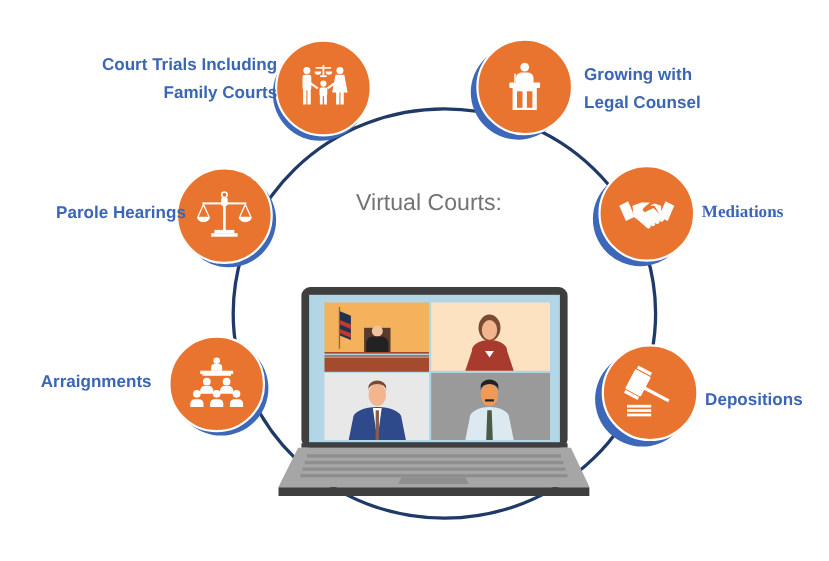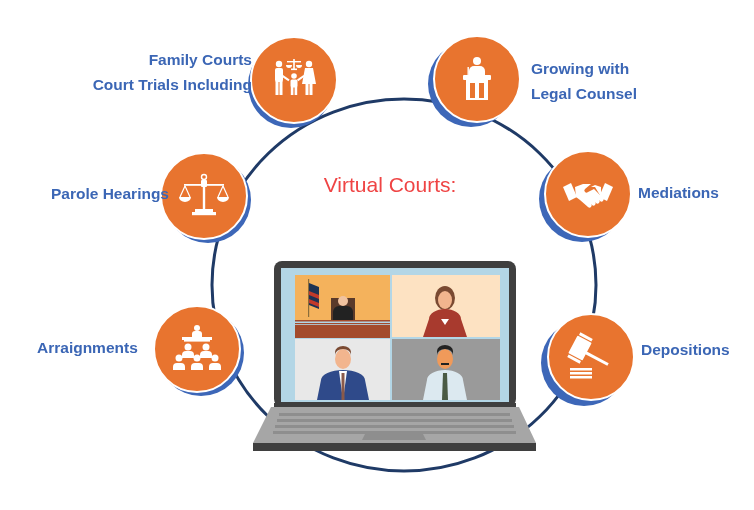--- a/index.html
+++ b/index.html
@@ -4,21 +4,21 @@
 <style>
   html, body { margin:0; padding:0; background:#ffffff; }
   body { width:754px; height:510px; position:relative; overflow:hidden; font-family:"Liberation Sans", "DejaVu Sans", sans-serif; }
   .ring { position:absolute; left:0; top:0; }
   .node { position:absolute; width:86px; height:86px; }
   .node .shadow { position:absolute; border-radius:50%; width:86px; height:86px; background:#3d67b8; }
   .node .disc { position:absolute; left:0; top:0; width:84px; height:84px; border-radius:50%; background:#e8742f; border:2px solid #ffffff; display:flex; align-items:center; justify-content:center; }
   .node .disc svg { width:54px; height:54px; }
   .label { position:absolute; color:#3b66b5; font-weight:bold; font-size:15.5px; line-height:25px; white-space:nowrap; }
   .label.right-align { text-align:right; }
-  .title { position:absolute; left:290px; top:170px; width:200px; text-align:center; color:#ef4444; font-size:21px; line-height:30px; }
+  .title { position:absolute; left:290px; top:170px; width:200px; text-align:center; color:#737373; font-size:21px; line-height:30px; }
   .laptop { position:absolute; left:253px; top:261px; width:283px; height:190px; }
 </style>
 </head>
 <body>
 
 <svg class="ring" width="754" height="510" viewBox="0 0 754 510">
   <ellipse cx="404" cy="285" rx="192" ry="186" fill="none" stroke="#1f3a66" stroke-width="3"></ellipse>
 </svg>
 
 <div class="title">
@@ -45,22 +45,22 @@
       <rect x="30" y="26.5" width="8" height="2" transform="rotate(-35 30 26.5)"></rect>
       <rect x="26.2" y="6" width="1.6" height="10"></rect>
       <rect x="20" y="8" width="14" height="1.4"></rect>
       <path d="M19 12 a3 3 0 0 0 6 0 z"></path>
       <path d="M29 12 a3 3 0 0 0 6 0 z"></path>
       <rect x="24" y="15.5" width="6" height="1.6"></rect>
     </svg>
   </div>
 </div>
 <div class="label right-align" style="right:502px; top:47px;">
+  <div>Court Trials Including</div>
   <div>Family Courts</div>
-  <div>Court Trials Including</div>
 </div>
 
 <div class="node" style="left:433px; top:35px;">
   <div class="shadow" style="left:-5px; top:6px;"></div>
   <div class="disc">
     <svg viewBox="0 0 54 54" fill="#fff">
       <circle cx="27" cy="9" r="4"></circle>
       <path d="M19 24 v-5 a5 5 0 0 1 5 -5 h6 a5 5 0 0 1 5 5 v5 z"></path>
       <rect x="17.5" y="15" width="1.4" height="8"></rect>
       <rect x="13" y="23" width="28" height="5" rx="1"></rect>
@@ -100,21 +100,21 @@
   <div class="shadow" style="left:-5px; top:6px;"></div>
   <div class="disc">
     <svg viewBox="0 0 54 54" fill="#fff">
       <path d="M2 20 l8 -4 l6 14 l-8 4 z"></path>
       <path d="M52 20 l-8 -4 l-6 14 l8 4 z"></path>
       <path d="M14 20 l8 -3 h8 l-6 5 a2 2 0 0 0 3 3 l6 -3 l9 9 a2 2 0 0 1 -3 3 l-1 -1 a2 2 0 0 1 -3 3 l-1 -1 a2 2 0 0 1 -3 3 l-1 -1 a2 2 0 0 1 -3 3 l-8 -7 l-4 -3 z"></path>
       <path d="M40 20 l-6 -2 l-4 2 l4 0 l6 10 z"></path>
     </svg>
   </div>
 </div>
-<div class="label" style="left:638px; top:180px;">
+<div class="label" style="left:638px; top:180px;font-family:Liberation Serif, serif;">
   <div>Mediations</div>
 </div>
 
 <div class="node" style="left:153px; top:305px;">
   <div class="shadow" style="left:5px; top:5px;"></div>
   <div class="disc">
     <svg viewBox="0 0 54 54" fill="#fff">
       <circle cx="27" cy="6" r="3"></circle>
       <path d="M22 15 v-3 a3 3 0 0 1 3 -3 h4 a3 3 0 0 1 3 3 v3 z"></path>
       <rect x="12" y="15" width="30" height="3"></rect>
@@ -145,21 +145,21 @@
         <rect x="9" y="4" width="14" height="3"></rect>
         <rect x="9" y="29" width="14" height="3"></rect>
       </g>
       <rect x="20" y="20" width="28" height="3" transform="rotate(28 20 20)"></rect>
       <rect x="6" y="38" width="22" height="2.5"></rect>
       <rect x="6" y="42" width="22" height="2.5"></rect>
       <rect x="6" y="46" width="22" height="2.5"></rect>
     </svg>
   </div>
 </div>
-<div class="label" style="left:641px; top:337px;">
+<div class="label" style="left:641px; top:351px;">
   <div>Depositions</div>
 </div>
 
 <svg class="laptop" viewBox="0 0 283 190">
 
   <rect x="21" y="0" width="242" height="146" rx="8" fill="#3f3f3f"></rect>
   <rect x="28" y="7" width="228" height="134" fill="#b3d6e6"></rect>
 
   <g>
     <rect x="42" y="14" width="95" height="45" fill="#f4b25c"></rect>

